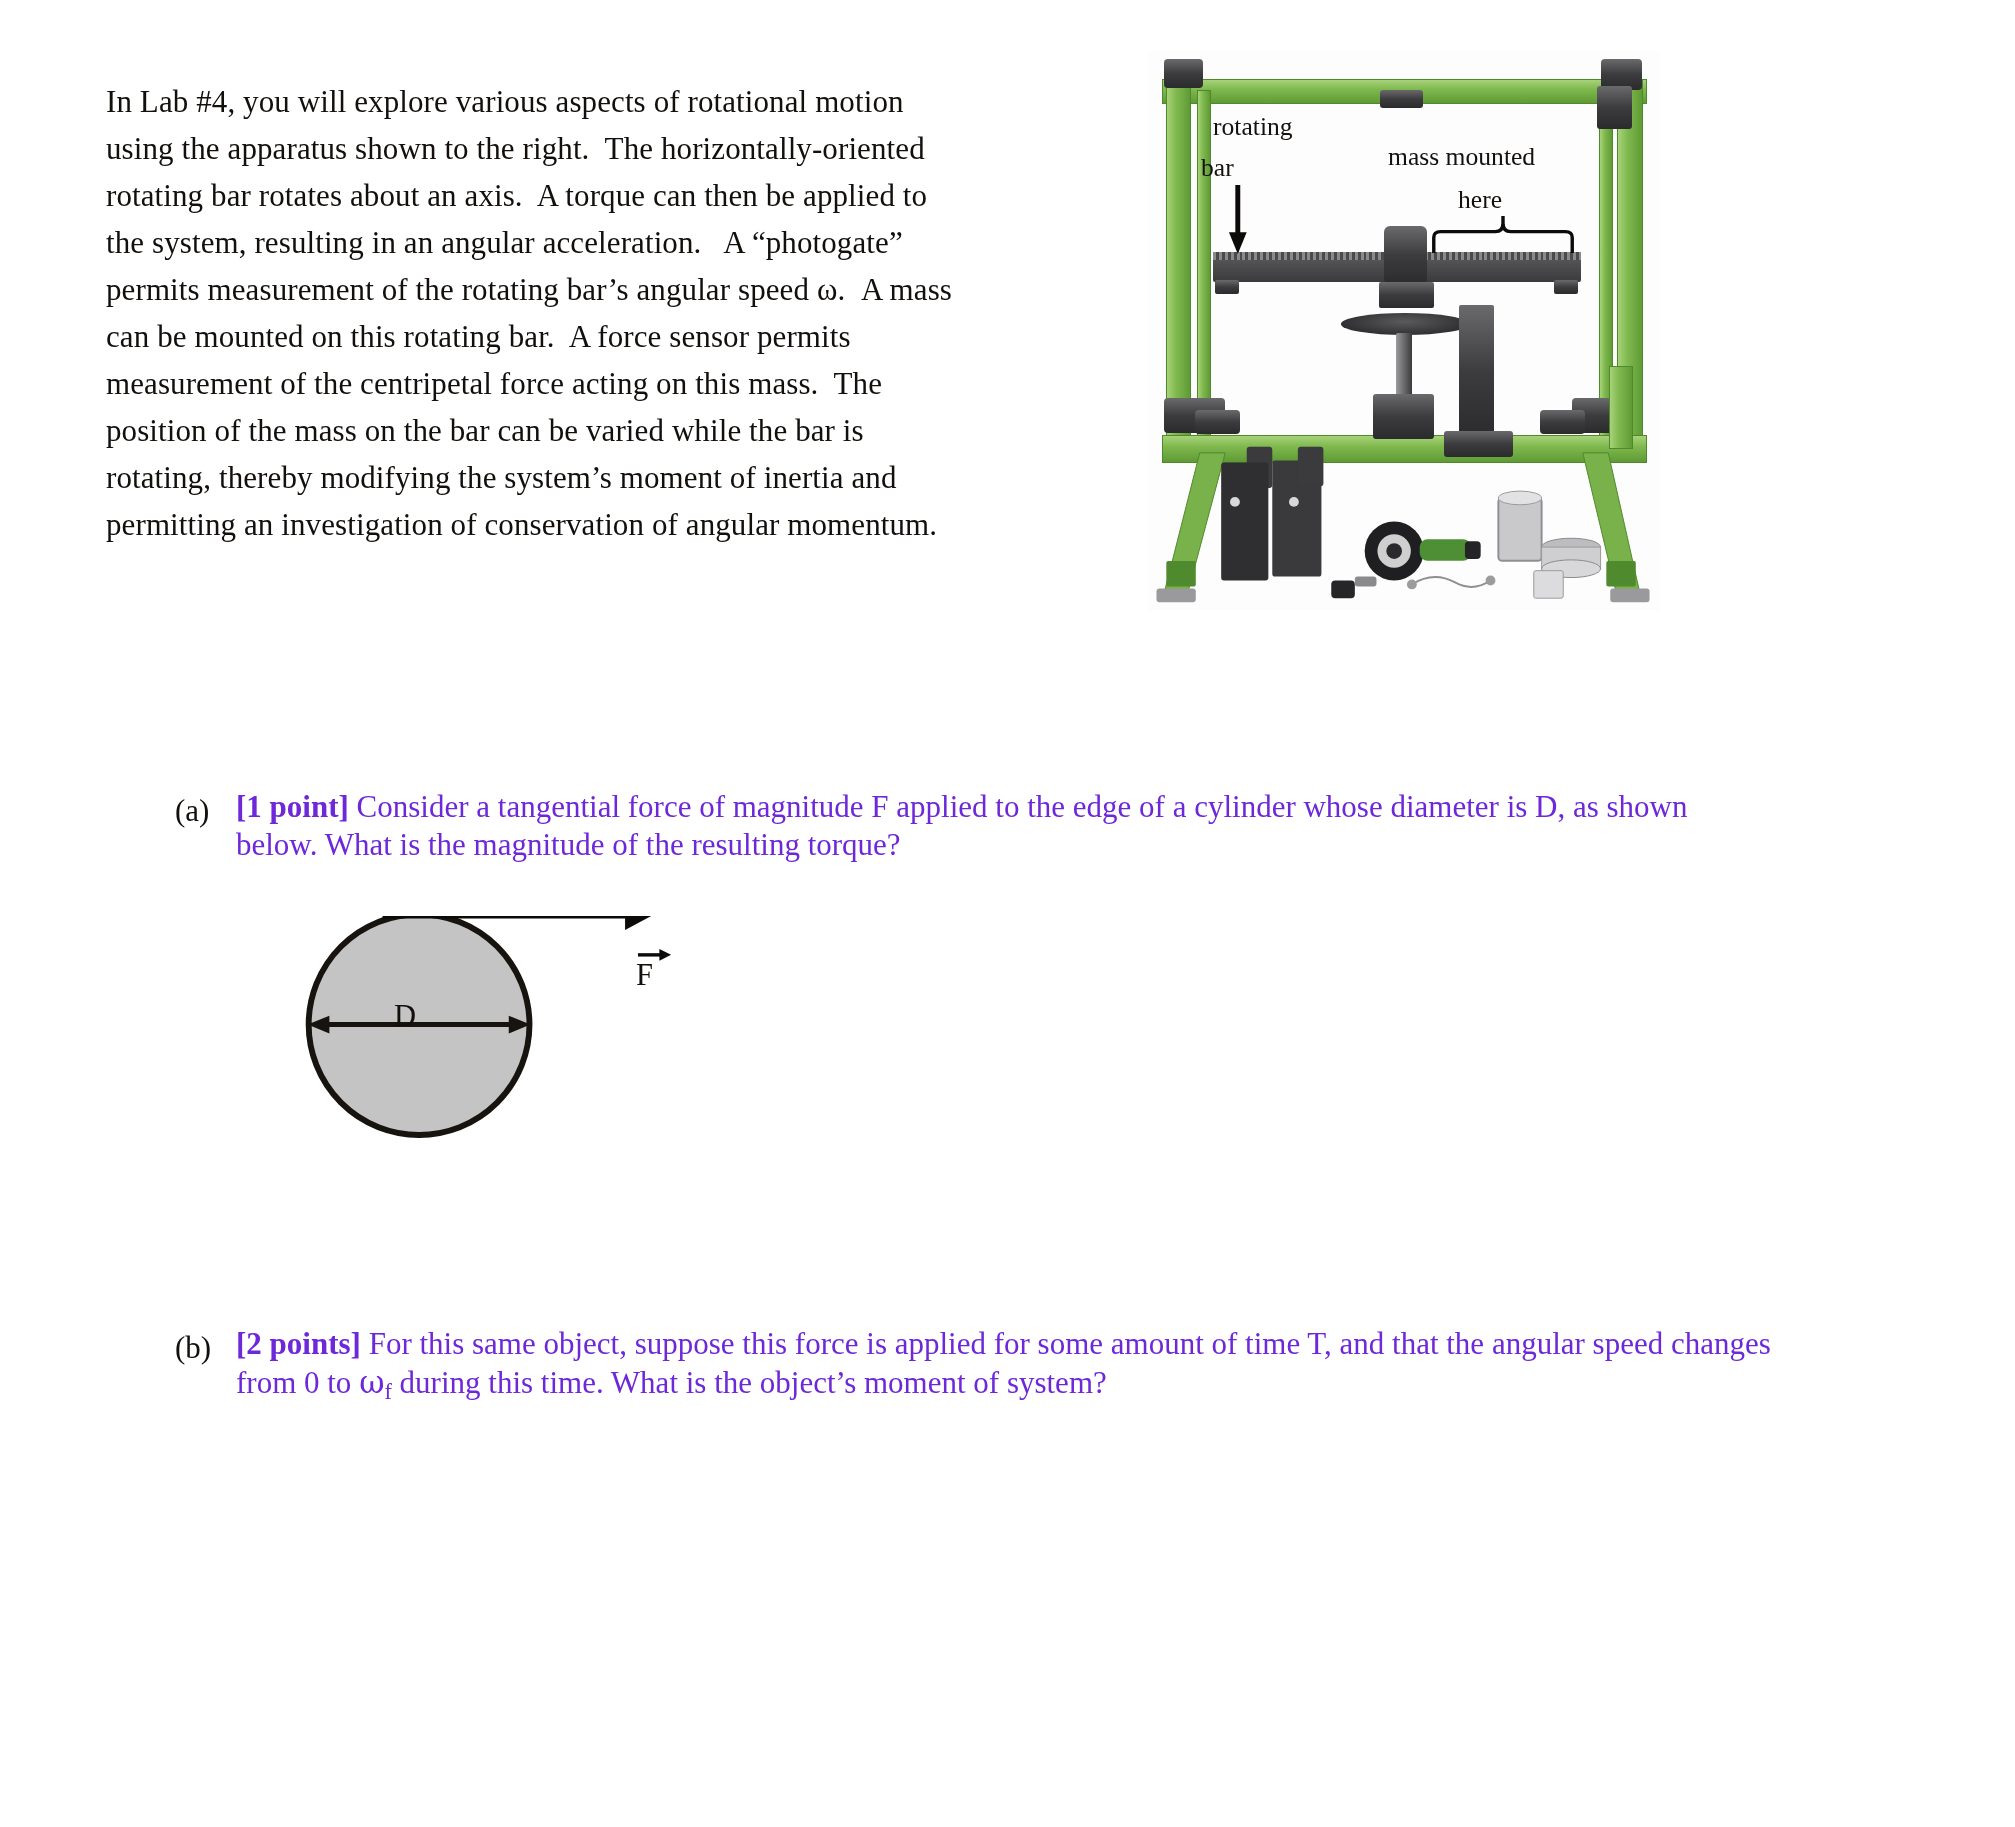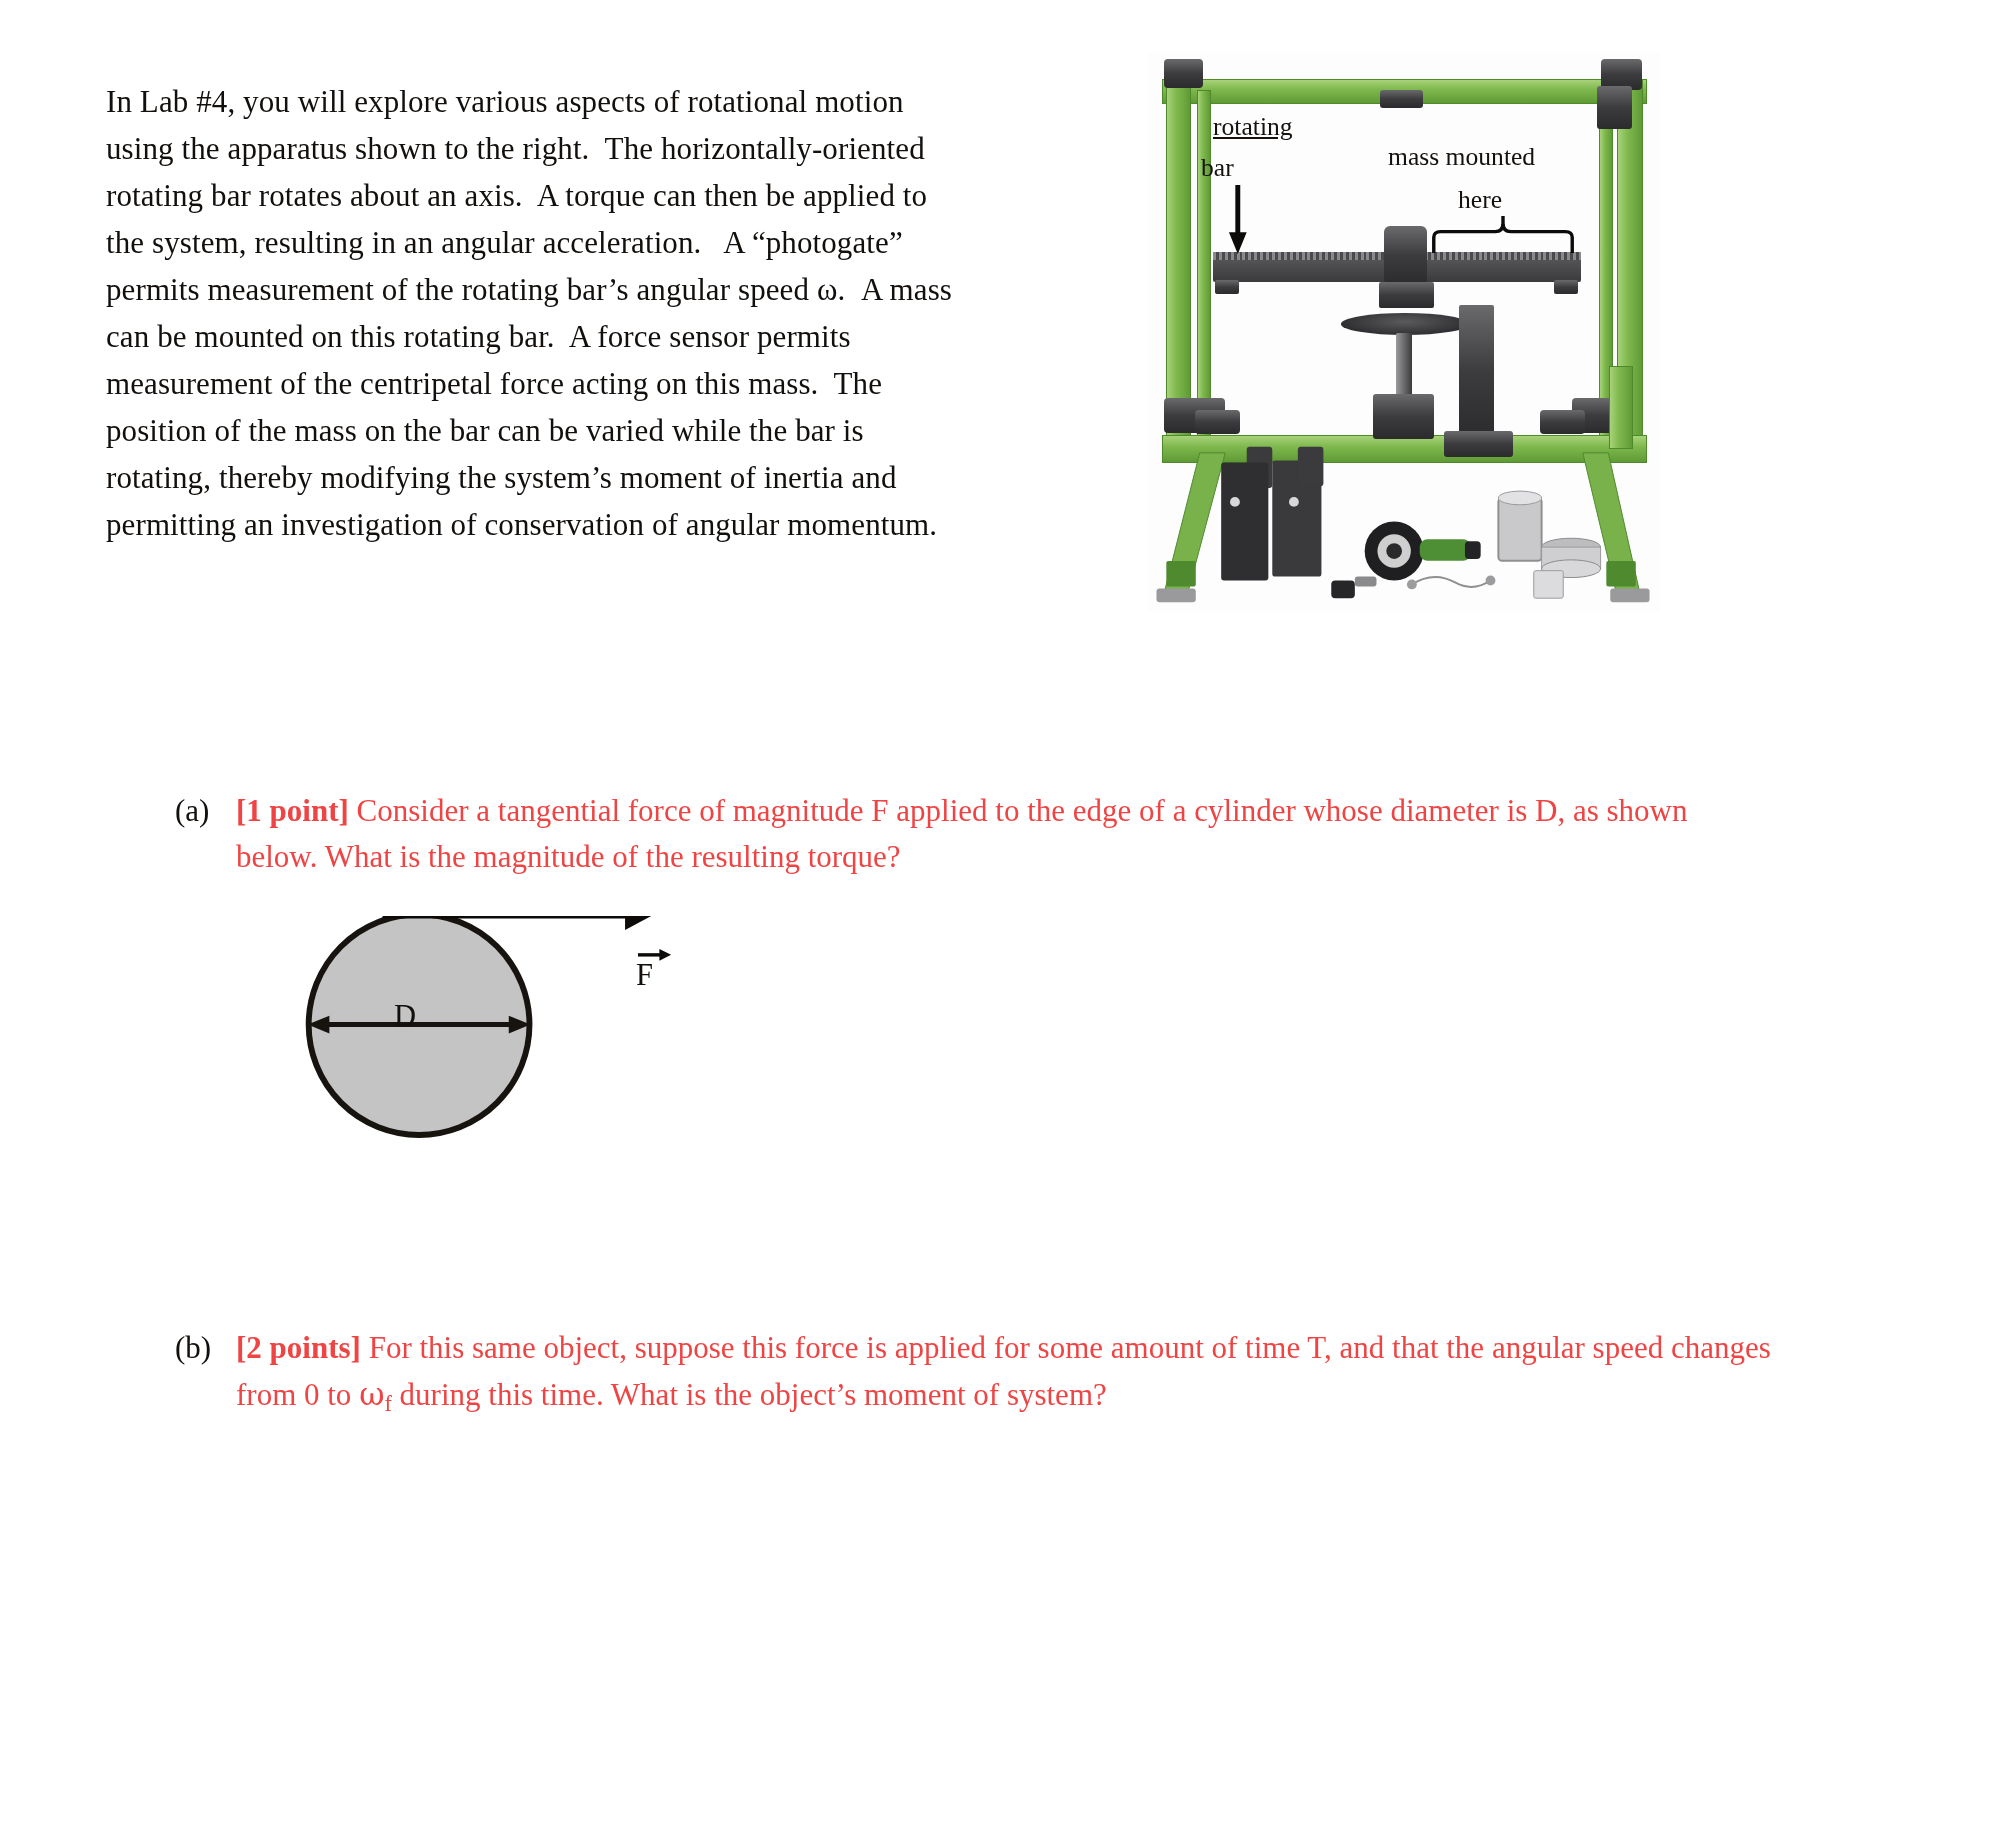--- a/index.html
+++ b/index.html
@@ -83,22 +83,22 @@
   }
   .q-marker {
     width: 61px;
     flex: 0 0 61px;
     font-size: 31px;
     line-height: 46px;
     color: #120f0c;
   }
   .q-body {
     font-size: 31px;
-    line-height: 46px;
-    color: #ef4444;
+    line-height: 38px;
+    color: #6d28d9;
   }
   .q-points { font-weight: bold; }
 
   #question-a { left: 175px; top: 788px; width: 1596px; }
   #question-b { left: 175px; top: 1325px; width: 1655px; }
 
   
   #cylinder-figure {
     position: absolute;
     left: 286px;
@@ -195,21 +195,21 @@
       <rect x="400" y="112" width="60" height="22" fill="#cfcfd1" stroke="#9a9a9c"></rect>
       <ellipse cx="430" cy="134" rx="30" ry="9" fill="#d8d8da" stroke="#8a8a8c"></ellipse>
       <rect x="392" y="136" width="30" height="28" rx="2" fill="#dcdcde" stroke="#9a9a9c"></rect>
       <path d="M268 150 q22 -14 44 -2 q18 10 36 -2" stroke="#8f8f91" stroke-width="2" fill="none"></path>
       <circle cx="268" cy="150" r="5" fill="#9c9c9e"></circle>
       <circle cx="348" cy="146" r="5" fill="#9c9c9e"></circle>
       <rect x="186" y="146" width="24" height="18" rx="4" fill="#262628"></rect>
       <rect x="210" y="142" width="22" height="10" rx="3" fill="#8a8a8c"></rect>
     </svg>
 
-    <div class="ap-label" style="left:65px; top:61px;text-decoration:underline;">rotating</div>
+    <div class="ap-label" style="left:65px; top:61px;">rotating</div>
     <div class="ap-label" style="left:53px; top:102px;">bar</div>
     <svg class="ap-layer" style="left:75px; top:134px; width:29.6px; height:71px;" viewBox="0 0 30 72">
       <line x1="15" y1="0" x2="15" y2="52" stroke="#0d0b09" stroke-width="5"></line>
       <polygon points="15,70 6,48 24,48" fill="#0d0b09"></polygon>
     </svg>
 
     <div class="ap-label" style="left:240px; top:91px;">mass mounted</div>
     <div class="ap-label" style="left:310px; top:134px;">here</div>
     <svg class="ap-layer" style="left:282px; top:165px; width:146px; height:39px;" viewBox="0 0 148 40">
       <path d="M3 38 L3 22 Q3 16 10 16 L66 16 Q74 16 74 8 Q74 16 82 16 L138 16 Q145 16 145 22 L145 38" stroke="#0d0b09" stroke-width="3.5" fill="none"></path>

